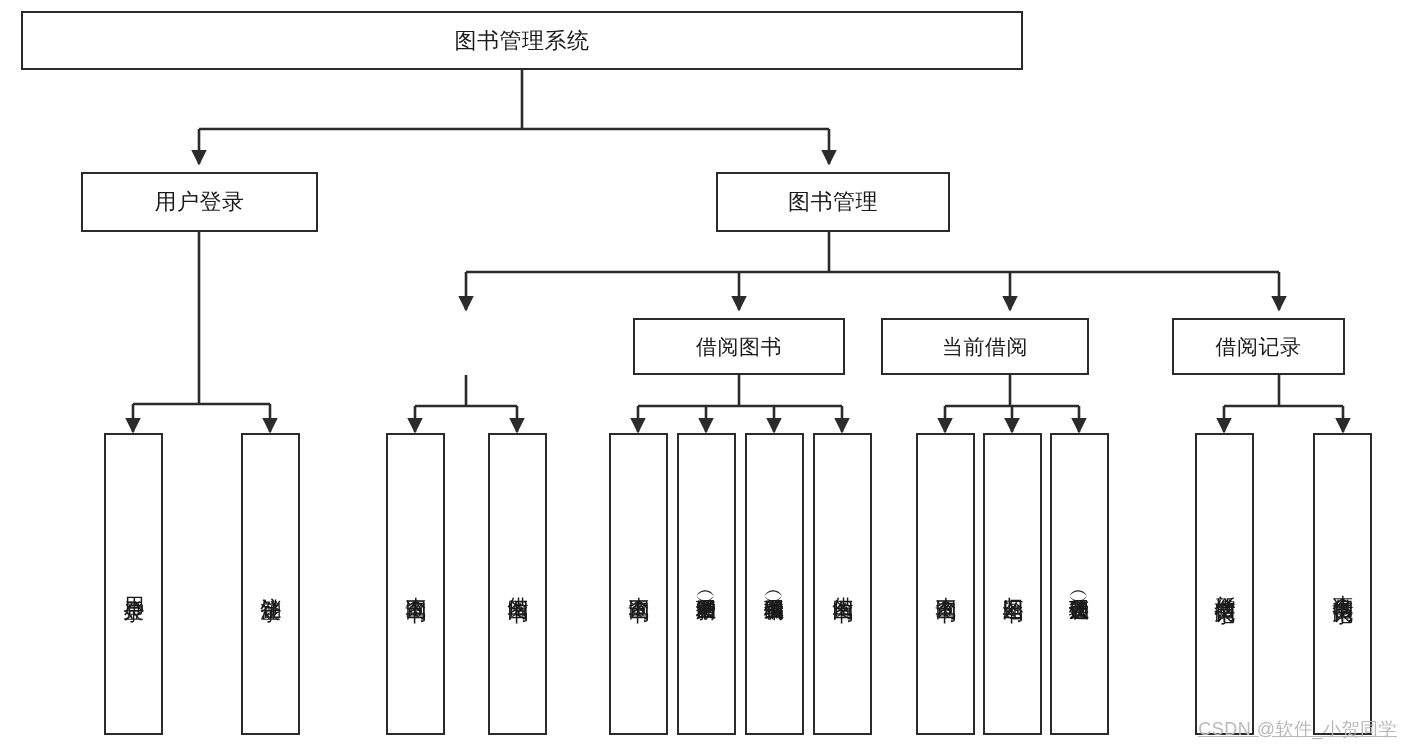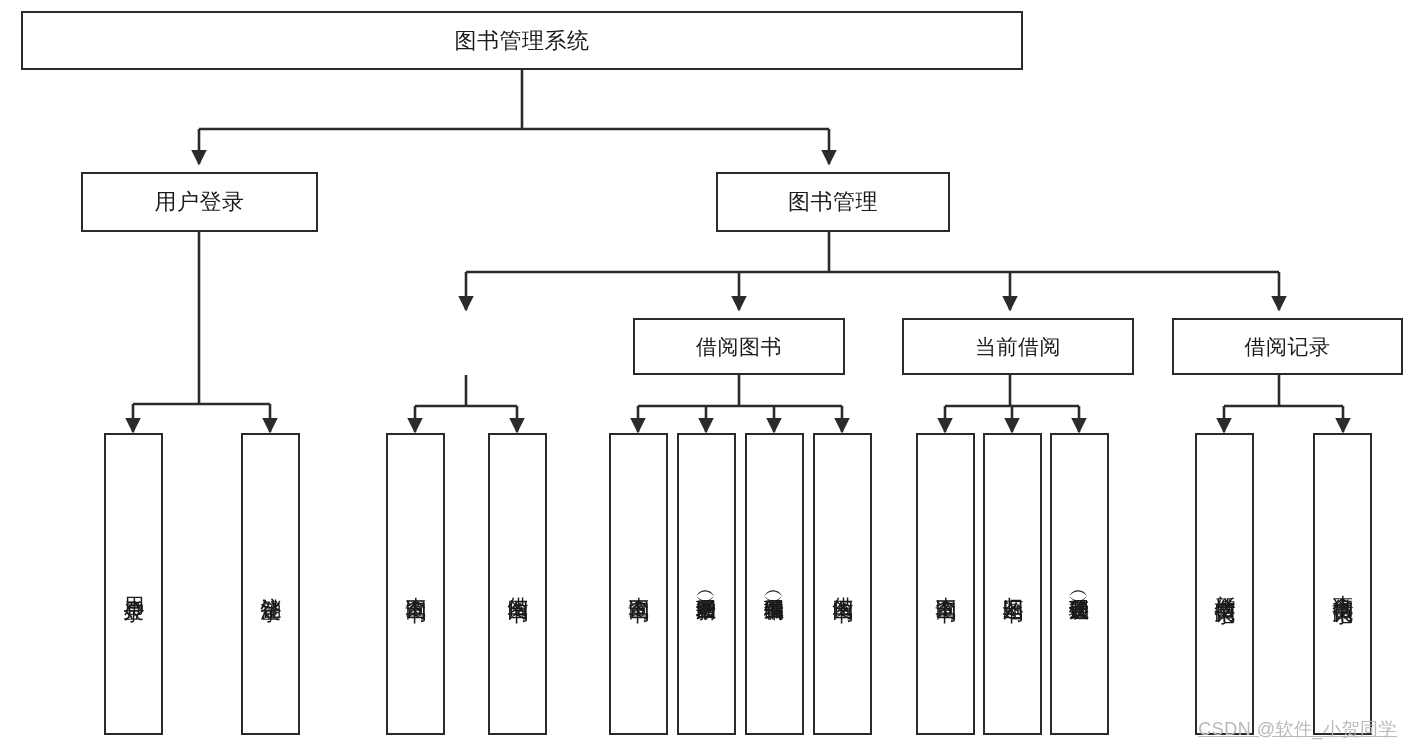--- a/index.html
+++ b/index.html
@@ -137,24 +137,24 @@
   <div class="node h" style="left:81px; top:172px; width:237px; height:60px;">
     <span>用户登录</span>
   </div>
   <div class="node h" style="left:716px; top:172px; width:234px; height:60px;">
     <span>图书管理</span>
   </div>
 
   <div class="node h-small" style="left:633px; top:318px; width:212px; height:57px;">
     <span>借阅图书</span>
   </div>
-  <div class="node h-small" style="left:902px; top:318px; width:232px; height:57px;text-align:center;">
+  <div class="node h-small" style="left:881px; top:318px; width:208px; height:57px;text-align:center;">
     <span>当前借阅</span>
   </div>
-  <div class="node h-small" style="left:1172px; top:318px; width:231px; height:57px;">
+  <div class="node h-small" style="left:1172px; top:318px; width:173px; height:57px;">
     <span>借阅记录</span>
   </div>
 
   <div class="node v" style="left:104px; top:433px; width:59px; height:302px;">
     <span class="vtext">用户登录</span>
   </div>
   <div class="node v" style="left:241px; top:433px; width:59px; height:302px;">
     <span class="vtext">注销登录</span>
   </div>
 

